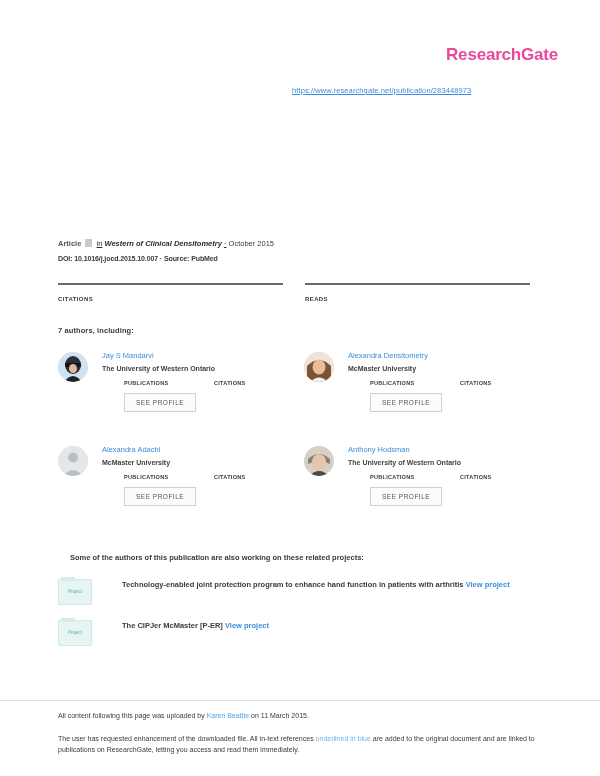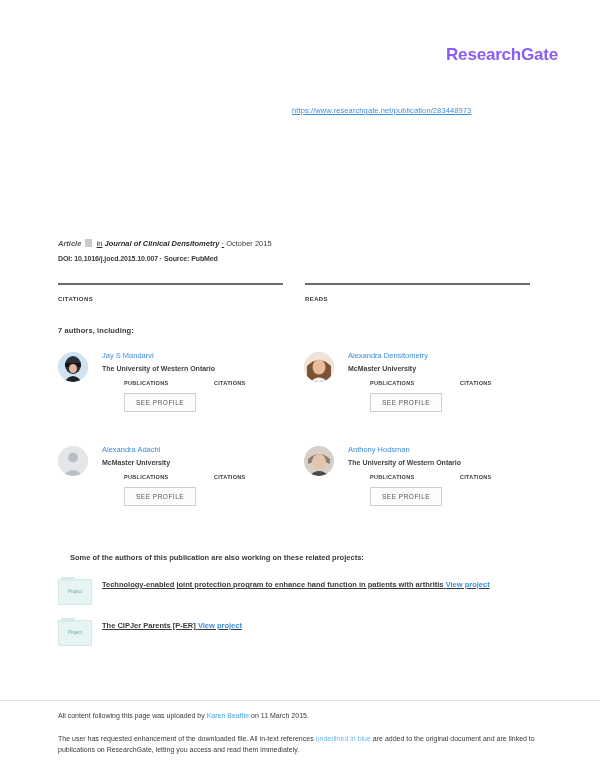--- a/index.html
+++ b/index.html
@@ -23,29 +23,29 @@
     box-sizing: border-box;
   }
 
   
   .rg-logo {
     position: absolute;
     top: 45px;
     right: 42px;
     font-size: 17px;
     font-weight: bold;
-    color: #8b5cf6;
+    color: #ec4899;
     letter-spacing: -0.2px;
     line-height: 20px;
     margin-left: 28px;
   }
 
   .pub-url {
     position: absolute;
-    top: 106px;
+    top: 86px;
     left: 292px;
     font-size: 7.5px;
     color: #3c8ddc;
     text-decoration: underline;
     letter-spacing: 0.1px;
     white-space: nowrap;
     text-align: center;
   }
 
   
@@ -57,21 +57,20 @@
   }
   .meta-line {
     font-size: 7.5px;
     line-height: 12px;
     color: #3a3a3a;
     white-space: nowrap;
   }
   .meta-line .label {
     color: #555;
     font-weight: bold;
-    font-style: italic;
   }
   .meta-line .journal {
     font-style: italic;
     font-weight: bold;
     color: #2b2b2b;
   }
   .meta-line .sep {
     color: #2b2b2b;
     text-decoration: underline;
   }
@@ -254,27 +253,26 @@
   }
   .project-icon .ptxt {
     position: absolute;
     left: 0; right: 0;
     top: 9px;
     text-align: center;
     font-size: 4.5px;
     color: #6aa9a3;
   }
   .project-text {
-    margin-left: 10px;
+    margin-left: 30px;
     font-size: 7.5px;
     font-weight: bold;
     line-height: 13px;
     color: #3a3a3a;
     max-width: 420px;
-    text-decoration: underline;
   }
   .view-project {
     color: #3c8ddc;
     font-weight: bold;
   }
 
   
   .footer-rule {
     position: absolute;
     top: 700px;
@@ -311,21 +309,21 @@
 
   <div class="rg-logo">ResearchGate</div>
 
   <a class="pub-url" href="#">https://www.researchgate.net/publication/283448973</a>
 
   <div class="meta-block">
     <div class="meta-line">
       <span class="label">Article</span>
       <span class="badge-icon"></span>
       <span class="sep">in</span>
-      <span class="journal">Journal of Clinical Densitometry</span>
+      <span class="journal">Western of Clinical Densitometry</span>
       <span class="sep">·</span>
       <span>October 2015</span>
     </div>
     <div class="meta-doi">DOI: 10.1016/j.jocd.2015.10.007 · Source: PubMed</div>
   </div>
 
   <div class="stats-row">
     <div class="stat-col">
       <div class="stat-rule"></div>
       <div class="stat-value"></div>
@@ -453,21 +451,21 @@
         <span>Technology-enabled joint protection program to enhance hand function in patients with arthritis</span><span> </span><span class="view-project">View project</span>
       </div>
     </div>
 
     <div class="project-row">
       <div class="project-icon">
         <span class="tab"></span>
         <span class="ptxt">Project</span>
       </div>
       <div class="project-text">
-        <span>The CIPJer Parents [P-ER]</span><span> </span><span class="view-project">View project</span>
+        <span>The CIPJer McMaster [P-ER]</span><span> </span><span class="view-project">View project</span>
       </div>
     </div>
 
   </div>
 
   <div class="footer-rule"></div>
 
   <div class="footer">
     <div class="footer-line">
       <span>All content following this page was uploaded by </span><span class="footer-link">Karen Beattie</span><span> on 11 March 2015.</span>

